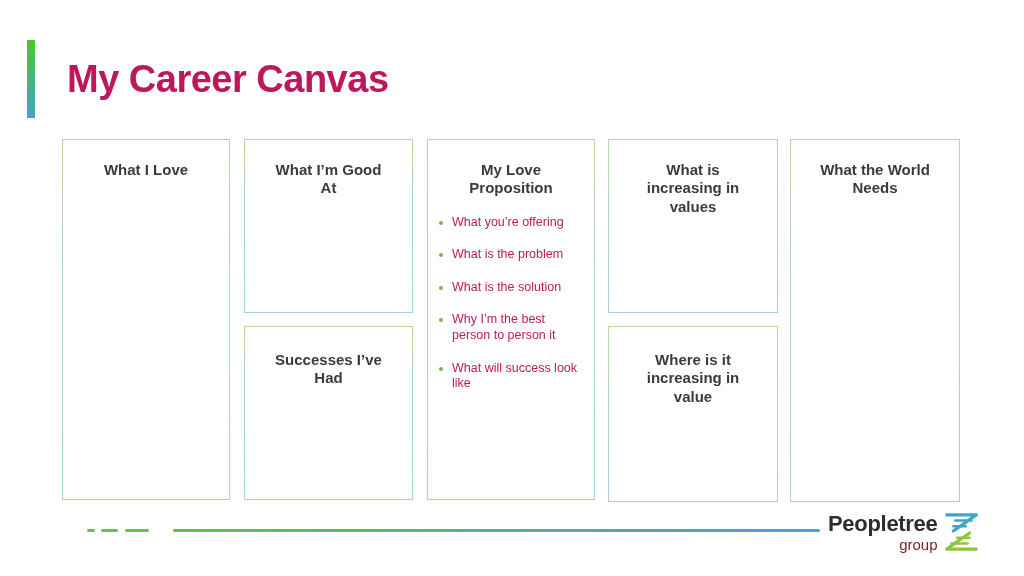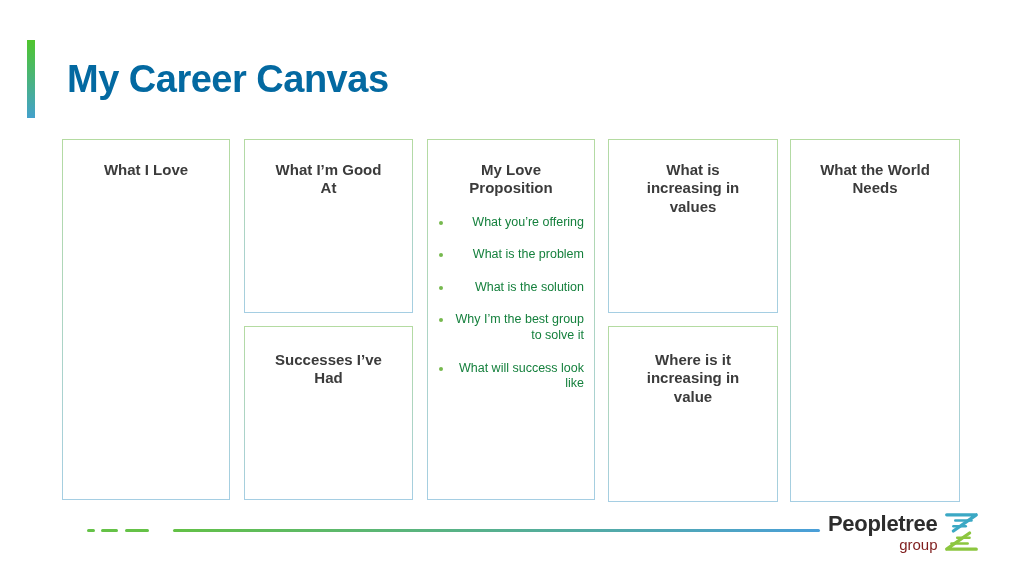--- a/index.html
+++ b/index.html
@@ -8,21 +8,21 @@
     background:#ffffff;
     font-family:"Liberation Sans","DejaVu Sans",sans-serif;
   }
   
   .accent-bar{
     position:absolute;left:27px;top:40px;width:8px;height:78px;
     background:linear-gradient(180deg,#4fc62d 0%,#44a1cc 100%);
   }
   .slide-title{
     position:absolute;left:67px;top:58px;margin:0;
-    font-size:38px;font-weight:800;letter-spacing:-0.5px;color:#0369a1;
+    font-size:38px;font-weight:800;letter-spacing:-0.5px;color:#be185d;
   }
   
   .box{
     position:absolute;padding:1px;box-sizing:border-box;
     background:linear-gradient(180deg,#b4dba1 0%,#a5cee3 100%);
   }
   .box-inner{
     width:100%;height:100%;background:#ffffff;box-sizing:border-box;
     padding-top:13px;
   }
@@ -40,21 +40,21 @@
   #box-where-increasing {left:608px; top:326px; width:170px; height:176px;}
   #box-world-needs      {left:790px; top:139px; width:170px; height:363px;}
   #box-successes .box-inner{padding-top:16px;}
   #box-where-increasing .box-inner{padding-top:16px;}
   
   .vp-bullets{
     list-style:none;margin:17px 0 0 0;padding:0 10px 0 24px;
   }
   .vp-bullets li{
     position:relative;margin-bottom:17px;
-    font-size:12.5px;line-height:1.25;color:#15803d;text-align:right;
+    font-size:12.5px;line-height:1.25;color:#be185d;text-align:left;
   }
   .vp-bullets li::before{
     content:"";position:absolute;left:-13px;top:6px;
     width:4px;height:4px;border-radius:50%;background:#76b94e;
   }
   
   .footer-dash{position:absolute;top:529px;height:3px;border-radius:2px;background:#65c247;}
   #dash-1{left:87px;width:8px;}
   #dash-2{left:101px;width:17px;}
   #dash-3{left:125px;width:24px;}
@@ -98,21 +98,21 @@
   </div>
 </div>
 
 <div class="box" id="box-value-prop">
   <div class="box-inner">
     <h2 class="box-title">My Love Proposition</h2>
     <ul class="vp-bullets">
       <li>What you’re offering</li>
       <li>What is the problem</li>
       <li>What is the solution</li>
-      <li>Why I’m the best group to solve it</li>
+      <li>Why I’m the best person to person it</li>
       <li>What will success look like</li>
     </ul>
   </div>
 </div>
 
 <div class="box" id="box-increasing">
   <div class="box-inner">
     <h2 class="box-title">What is increasing in values</h2>
   </div>
 </div>

